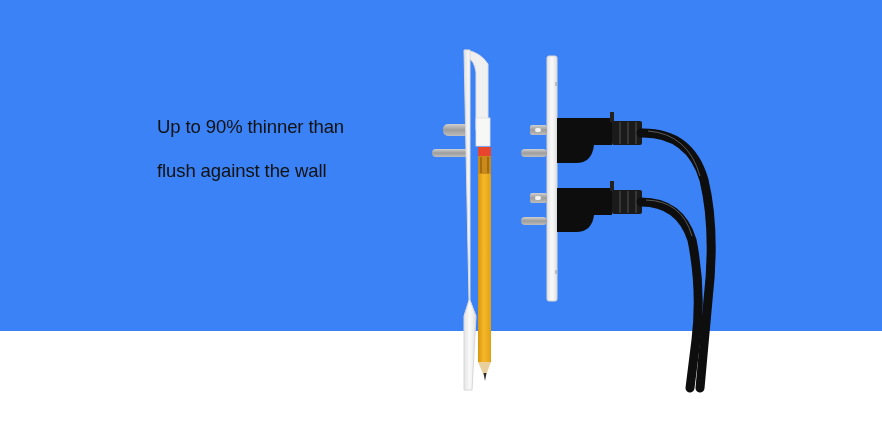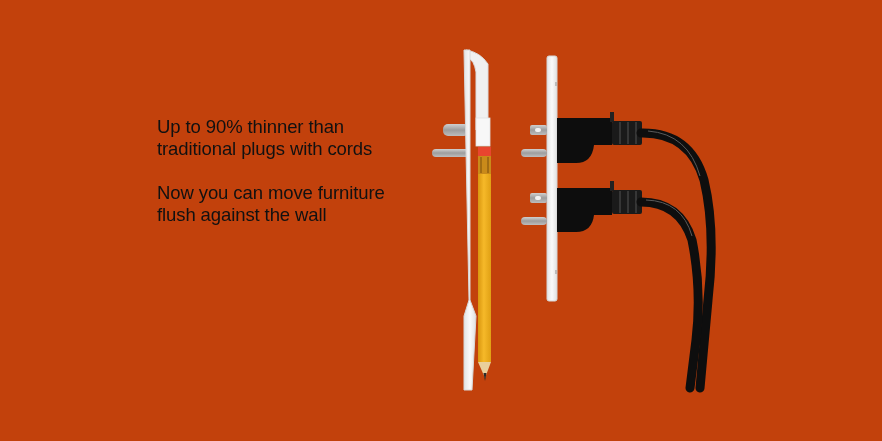--- a/index.html
+++ b/index.html
@@ -1,38 +1,36 @@
 <!DOCTYPE html>
 <html><head>
 <meta charset="utf-8">
 <style>
   html, body { margin: 0; padding: 0; background: #ffffff; }
   body { width: 882px; height: 441px; position: relative; overflow: hidden; }
-  .stage { position: absolute; left: 0; top: 0; width: 882px; height: 441px; background: #c2410c; }
+  .stage { position: absolute; left: 0; top: 0; width: 882px; height: 331px; background: #3b82f6; }
   .copy {
     position: absolute; left: 157px; top: 116px; width: 270px;
     font-family: "Liberation Sans", sans-serif; font-size: 18.5px; line-height: 22px;
     color: #111111; letter-spacing: -0.1px;
   }
   .copy p { margin: 0 0 22px 0; }
   .copy .l { display: block; white-space: nowrap; }
   svg.art { position: absolute; left: 0; top: 0; }
 </style>
 </head>
 <body>
 
 <div class="stage">
 
   <div class="copy">
     <p>
       <span class="l">Up to 90% thinner than</span>
-      <span class="l">traditional plugs with cords</span>
     </p>
     <p>
-      <span class="l">Now you can move furniture</span>
       <span class="l">flush against the wall</span>
     </p>
   </div>
 
   <svg class="art" width="882" height="441" viewBox="0 0 882 441">
     <defs>
       <linearGradient id="pencilG" x1="0" x2="1" y1="0" y2="0">
         <stop offset="0" stop-color="#d9960f"></stop>
         <stop offset="0.45" stop-color="#f6b929"></stop>
         <stop offset="1" stop-color="#e0a014"></stop>

